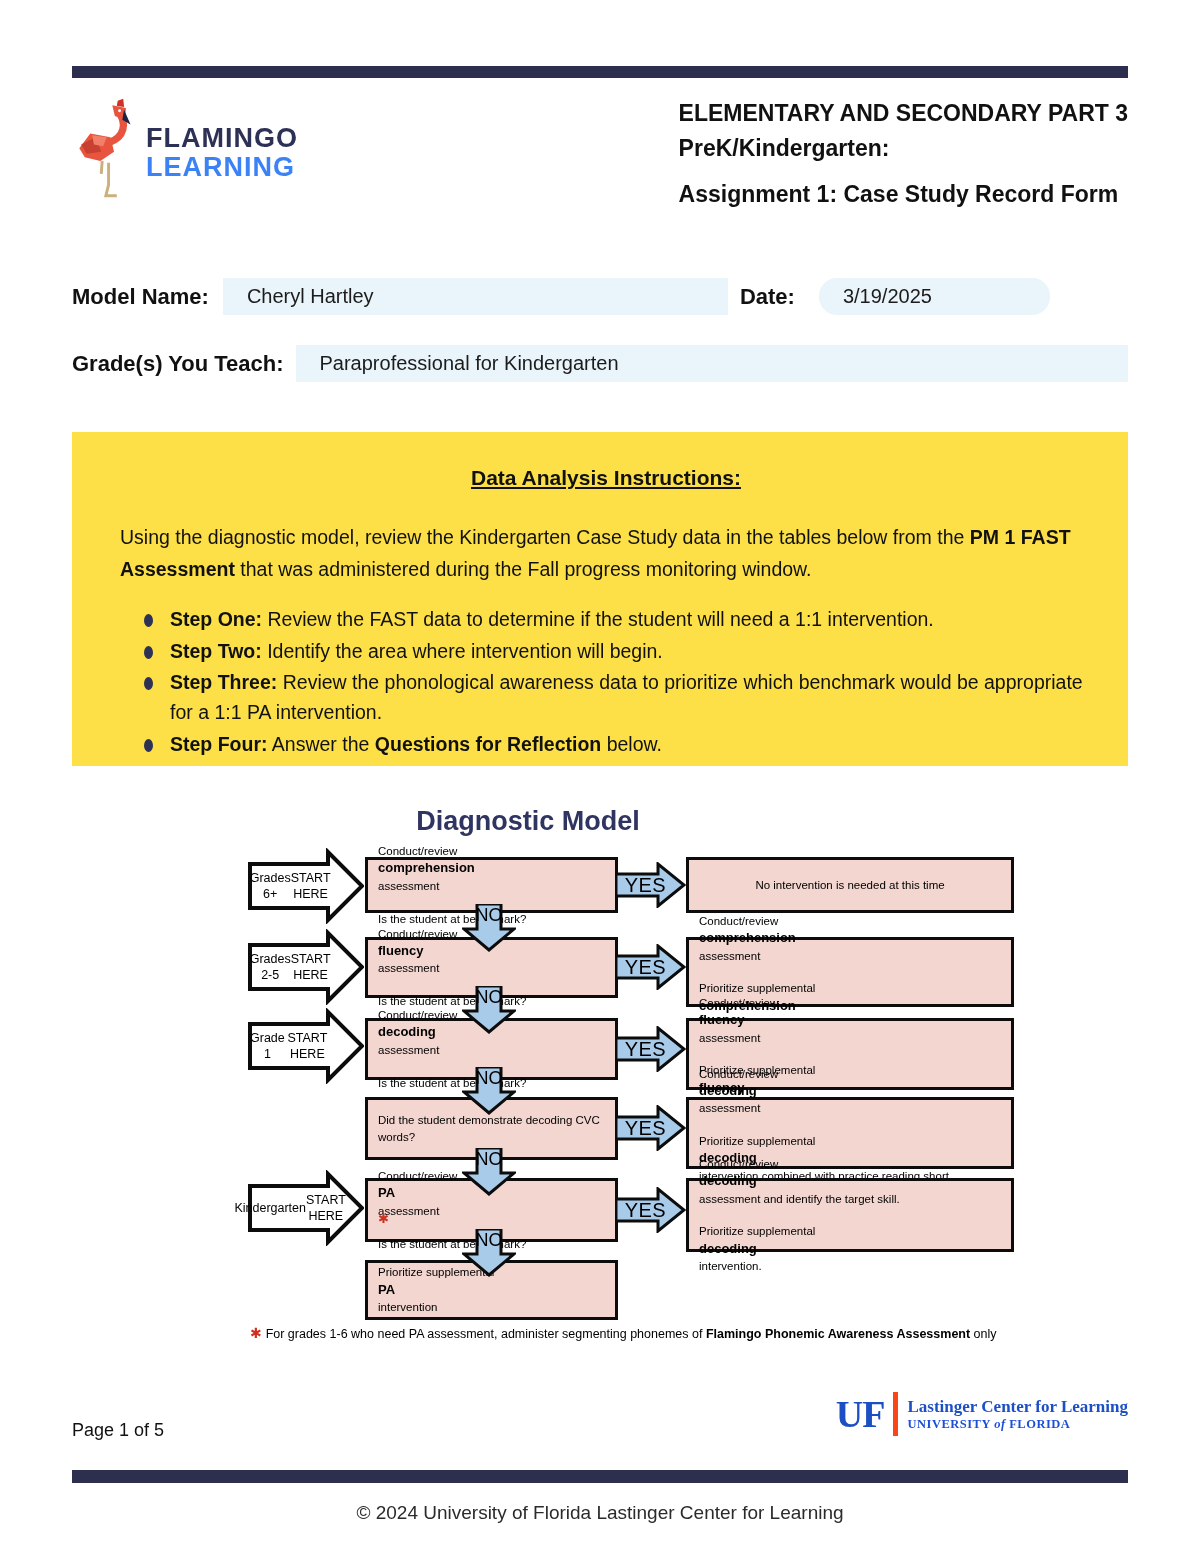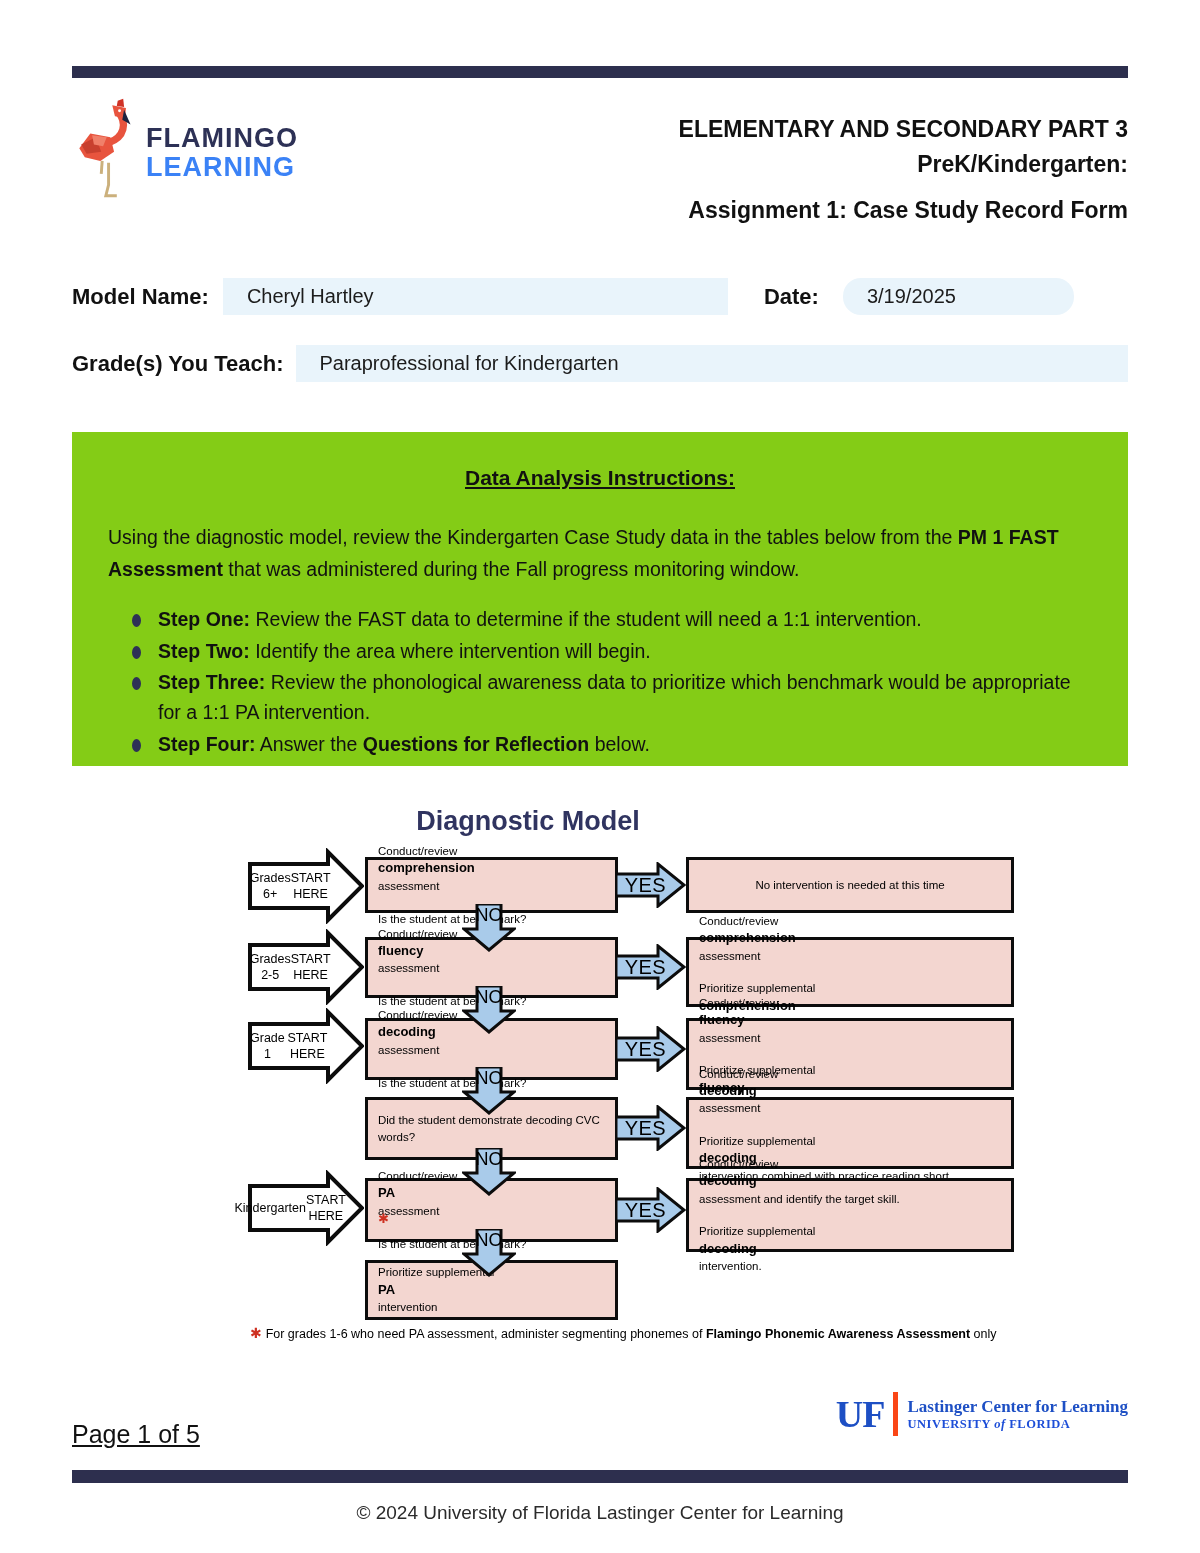--- a/index.html
+++ b/index.html
@@ -9,36 +9,36 @@
   .rule{position:absolute;left:72px;width:1056px;background:#2d2f4e;}
   .rule.top{top:66px;height:12px;}
   .rule.bottom{top:1470px;height:13px;}
 
   
   .header{position:absolute;top:96px;left:72px;width:1056px;display:flex;justify-content:space-between;align-items:flex-start;}
   .brand{display:flex;align-items:flex-start;gap:10px;}
   .brand-text{margin-top:28px;line-height:1.08;}
   .brand-top{font-size:27px;font-weight:bold;letter-spacing:1px;color:#2d3156;}
   .brand-bottom{font-size:27px;font-weight:bold;letter-spacing:1px;color:#3b82f6;}
-  .doc-title{text-align:right;font-weight:bold;font-size:23px;line-height:1.5;margin-top:16px;}
+  .doc-title{font-weight:bold;font-size:23px;line-height:1.5;}
   .doc-title .line3{margin-top:12px;}
 
   
   .form-area{position:absolute;left:72px;top:278px;width:1056px;}
   .frow{display:flex;align-items:center;}
   .frow.second{margin-top:30px;}
   .flabel{font-weight:bold;font-size:22px;white-space:nowrap;}
   .ffield{background:#e9f4fb;font-size:20px;color:#1c1c1c;padding:7px 24px;box-sizing:border-box;}
   .name-field{width:505px;margin-left:14px;}
-  .date-label{margin-left:36px;}
+  .date-label{margin-left:12px;}
   .date-field{width:231px;margin-left:24px;border-radius:18px;}
   .grades-field{flex:1;margin-left:12px;}
 
   
-  .panel{position:absolute;left:72px;top:432px;width:1056px;height:334px;background:#84cc16;box-sizing:border-box;padding:34px 36px 0 36px;}
+  .panel{position:absolute;left:72px;top:432px;width:1056px;height:334px;background:#fde047;box-sizing:border-box;padding:34px 36px 0 48px;}
   .panel-heading{text-align:center;font-weight:bold;font-size:21px;text-decoration:underline;}
   .panel-intro{margin-top:32px;font-size:19.5px;line-height:1.62;}
   .steps{margin:20px 0 0 18px;padding:0;list-style:none;}
   .steps li{position:relative;padding-left:32px;font-size:19.5px;line-height:1.52;margin-bottom:2px;}
   .steps li::before{content:"";position:absolute;left:6px;top:9px;width:9px;height:13px;border-radius:50%;background:#2d3156;}
 
   
   .diagram-title{position:absolute;top:806px;left:0;width:1056px;text-align:center;font-size:27px;font-weight:bold;color:#303460;margin:0;}
   .fc{position:absolute;top:848px;left:0;width:1200px;height:505px;}
   .fc svg{position:absolute;inset:0;width:100%;height:100%;}
@@ -69,21 +69,21 @@
   .fc-footnote{position:absolute;left:250px;top:477px;font-size:12.5px;color:#000;}
 
   .seg-b{font-weight:bold;}
   .kw{font-weight:bold;font-size:13px;}
   .red{color:#ce3122;}
   .sup{vertical-align:super;font-size:13px;line-height:0;}
   .ast{font-size:14px;}
   .it{font-style:italic;}
 
   
-  .page-num{position:absolute;left:72px;top:1420px;font-size:25px;text-decoration:underline;}
+  .page-num{position:absolute;left:72px;top:1420px;font-size:18px;}
   .uf-logo{position:absolute;right:72px;top:1392px;display:flex;align-items:center;gap:9px;font-family:"Liberation Serif",serif;}
   .uf-mono{font-size:38px;font-weight:bold;color:#1d4fc4;letter-spacing:-1px;line-height:1;}
   .uf-sep{width:5px;height:44px;background:#fa4616;}
   .uf-text{display:flex;flex-direction:column;line-height:1.25;}
   .uf-line1{font-size:17px;font-weight:bold;color:#1d4fc4;}
   .uf-line2{font-size:12.5px;font-weight:bold;color:#1d4ed8;letter-spacing:.5px;}
   .copyright{position:absolute;left:0;top:1502px;width:1200px;text-align:center;font-size:19px;color:#2b2b2b;}
 </style>
 </head>
 <body>

